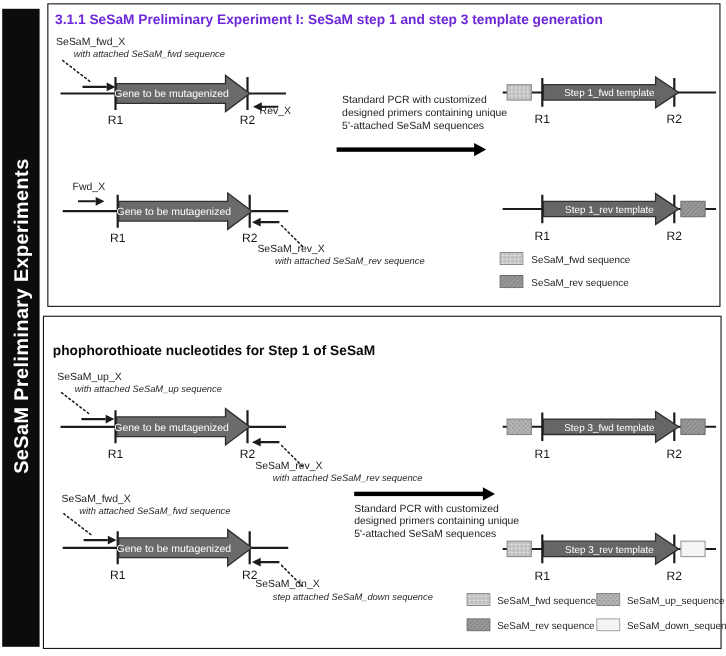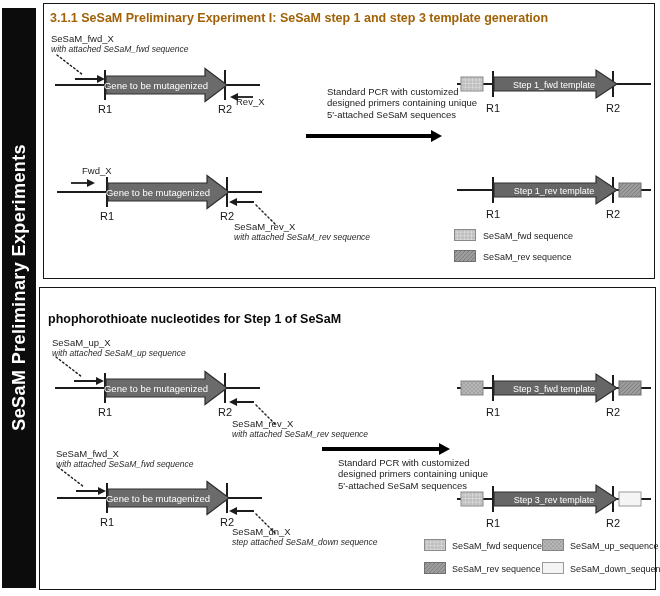--- a/index.html
+++ b/index.html
@@ -8,26 +8,26 @@
   .abs{position:absolute;}
   
   .sidebar{left:2px;top:8px;width:34px;height:580px;background:#0c0c0c;
            display:flex;align-items:center;justify-content:center;}
   .sidebar span{writing-mode:vertical-rl;transform:rotate(180deg);white-space:nowrap;
                 color:#ffffff;font-weight:bold;font-size:18px;letter-spacing:.4px;margin-bottom:22px;}
   
   .panel{background:#ffffff;border:1.5px solid #141414;box-sizing:border-box;}
   #panel1{left:43px;top:3px;width:612px;height:276px;}
   #panel2{left:39px;top:287px;width:617px;height:303px;}
-  .ptitle{font-weight:bold;font-size:12.5px;line-height:16px;color:#a16207;white-space:nowrap;}
+  .ptitle{font-weight:bold;font-size:12.5px;line-height:16px;color:#6d28d9;white-space:nowrap;}
   .ptitle2{font-weight:bold;font-size:12.5px;line-height:16px;color:#0a0a0a;width:601px;}
   .just{text-align:justify;text-align-last:justify;white-space:nowrap;}
   .plabel{font-size:9.5px;line-height:10px;white-space:nowrap;}
-  .pnote{font-size:8.5px;font-style:italic;line-height:9px;white-space:nowrap;color:#2a2a2a;}
-  .pcr{font-size:9.5px;line-height:11.4px;color:#222;white-space:nowrap;margin-left:16px;}
+  .pnote{font-size:8.5px;font-style:italic;line-height:9px;white-space:nowrap;color:#2a2a2a;margin-left:16px;}
+  .pcr{font-size:9.5px;line-height:11.4px;color:#222;white-space:nowrap;}
   
   .thick-arrow{height:12px;}
   .thick-arrow .shaft{position:absolute;left:0;right:9px;top:4.2px;height:3.6px;background:#000;}
   .thick-arrow .head{position:absolute;right:0;top:0;width:0;height:0;
        border-left:11px solid #000;border-top:6px solid transparent;border-bottom:6px solid transparent;}
   svg{display:block;}
   svg text{font-family:"Liberation Sans",sans-serif;}
   .gene-text{fill:#ffffff;font-size:9.5px;}
   .tpl-text{fill:#ffffff;font-size:9px;}
   .site-text{fill:#161616;font-size:11px;}
@@ -81,21 +81,21 @@
     <text class="site-text" x="55" y="58" text-anchor="middle">R1</text>
     <text class="site-text" x="175" y="58" text-anchor="middle">R2</text>
   </svg>
 
   <svg class="abs" style="left:229px;top:92px;" width="26" height="10">
     <polygon points="1,5 9,1 9,9" fill="#1c1c1c"></polygon>
     <line x1="8" y1="5" x2="24" y2="5" stroke="#1c1c1c" stroke-width="1.8"></line>
   </svg>
   <div class="abs plabel" style="left:236px;top:97px;text-align:right;">Rev_X</div>
 
-  <div class="abs plabel" style="left:66px;top:166px;margin-left:16px;">Fwd_X</div>
+  <div class="abs plabel" style="left:66px;top:166px;">Fwd_X</div>
   <svg class="abs" style="left:70px;top:178px;" width="26" height="10">
     <line x1="1" y1="5" x2="17" y2="5" stroke="#1c1c1c" stroke-width="1.8"></line>
     <polygon points="17,1 25,5 17,9" fill="#1c1c1c"></polygon>
   </svg>
 
   <svg class="abs" style="left:52px;top:162px;" width="215" height="62">
     <line x1="5" y1="30" x2="210" y2="30" stroke="#1c1c1c" stroke-width="2"></line>
     <line x1="55" y1="15" x2="55" y2="45" stroke="#1c1c1c" stroke-width="2"></line>
     <line x1="175" y1="15" x2="175" y2="45" stroke="#1c1c1c" stroke-width="2"></line>
     <polygon points="56,21 155,21 155,13.5 177,30 155,46.5 155,39 56,39" fill="#6b6b6b" stroke="#2e2e2e" stroke-width="1.2"></polygon>

